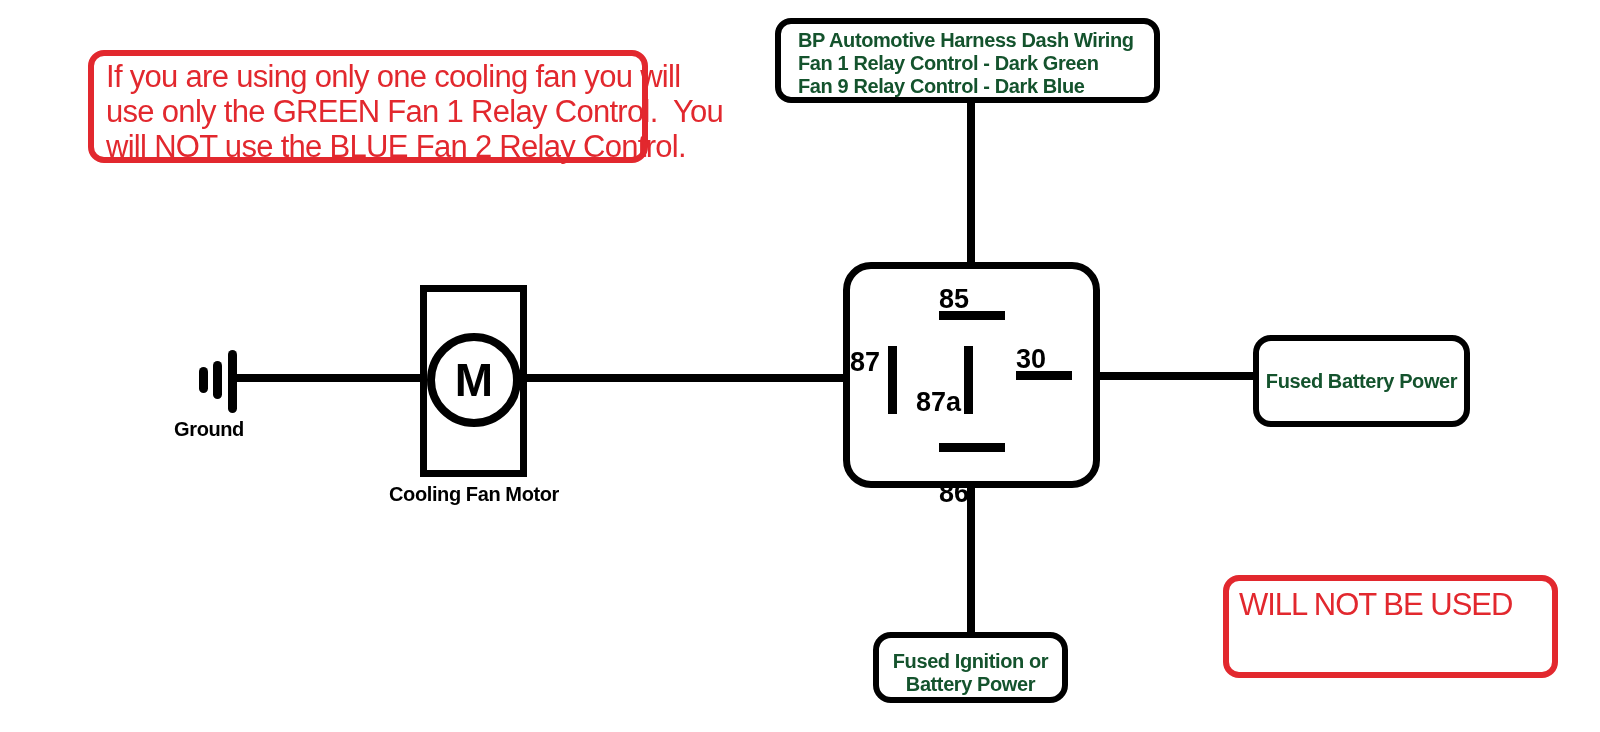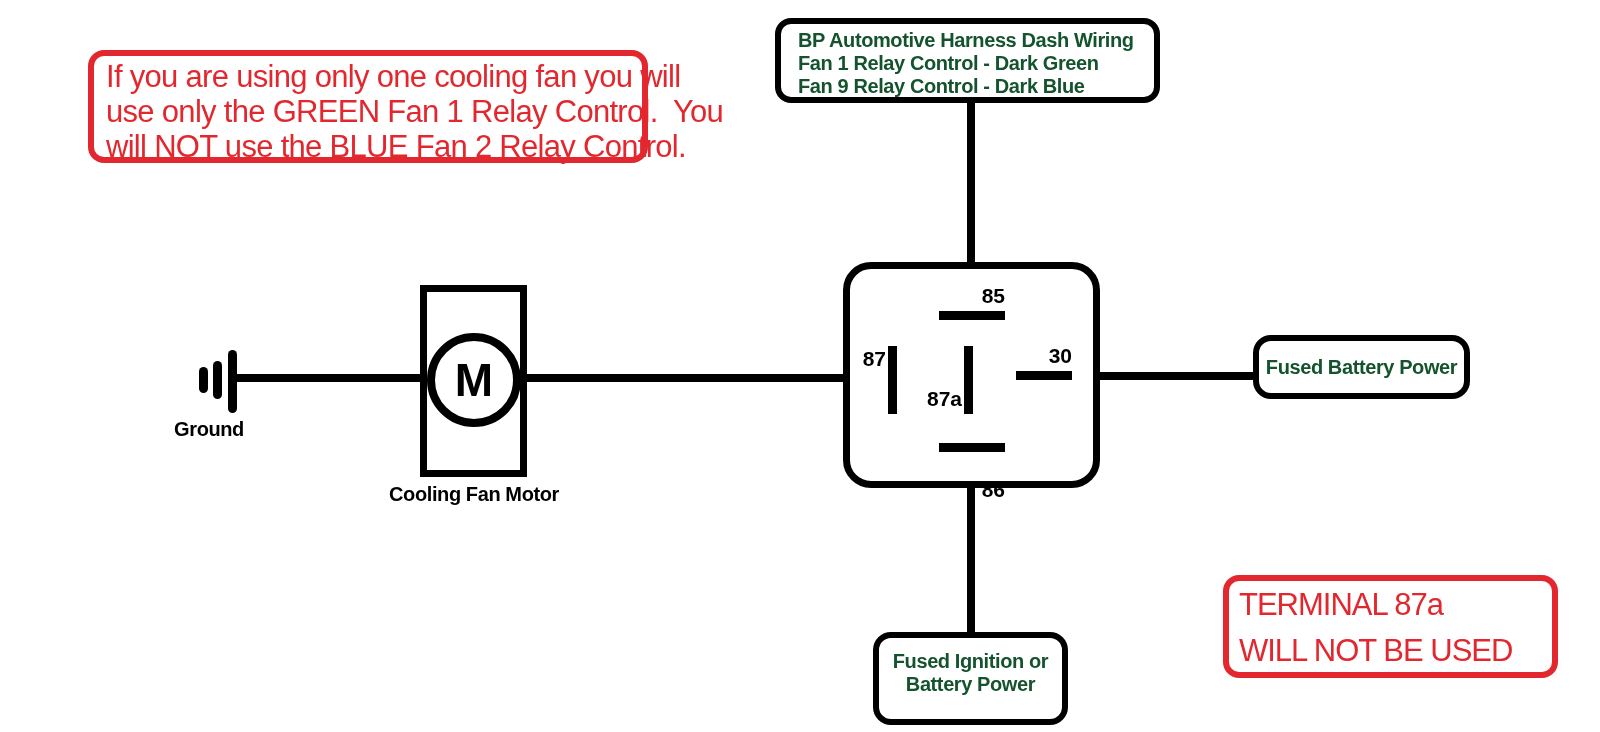--- a/index.html
+++ b/index.html
@@ -67,31 +67,31 @@
   #harness-box {
     left: 775px; top: 18px;
     width: 385px; height: 85px;
     padding: 5px 0 0 17px;
     font-size: 20px;
     letter-spacing: -0.4px;
     line-height: 23px;
   }
   #battery-box {
     left: 1253px; top: 335px;
-    width: 217px; height: 64px;
+    width: 217px; height: 92px;
     border-radius: 18px;
     font-size: 20px;
     letter-spacing: -0.4px;
     display: flex;
     align-items: center;
     justify-content: center;
   }
   #ignition-box {
     left: 873px; top: 632px;
-    width: 195px; height: 93px;
+    width: 195px; height: 71px;
     border-radius: 18px;
     font-size: 20px;
     letter-spacing: -0.4px;
     line-height: 23px;
     padding-top: 12px;
     text-align: center;
   }
 
   
   #relay {
@@ -99,23 +99,23 @@
     left: 843px; top: 262px;
     width: 257px; height: 226px;
     border: 7px solid #000000;
     border-radius: 28px;
     background: #ffffff;
     box-sizing: border-box;
   }
   .term-label {
     position: absolute;
     font-weight: bold;
-    font-size: 21px;
+    font-size: 27px;
     color: #000000;
-    text-align: right;
+    text-align: left;
   }
 
   
   #wire-top    { left: 967px; top: 102px; width: 8px; height: 161px; }
   #wire-bottom { left: 967px; top: 488px; width: 8px; height: 145px; }
   #wire-right  { left: 1100px; top: 372px; width: 153px; height: 8px; }
   #wire-left1  { left: 236px; top: 374px; width: 184px; height: 8px; }
   #wire-left2  { left: 527px; top: 374px; width: 316px; height: 8px; }
 
   
@@ -233,17 +233,16 @@
   <div class="black-box" id="battery-box">
     <span>Fused Battery Power</span>
   </div>
 
   <div class="black-box" id="ignition-box">
     <span class="line">Fused Ignition or</span>
     <span class="line">Battery Power</span>
   </div>
 
   <div class="red-note" id="note-br">
-    <span class="line">TERMINAL 87a</span>
     <span class="line">WILL NOT BE USED</span>
   </div>
 
 </div>
 
 </body></html>

